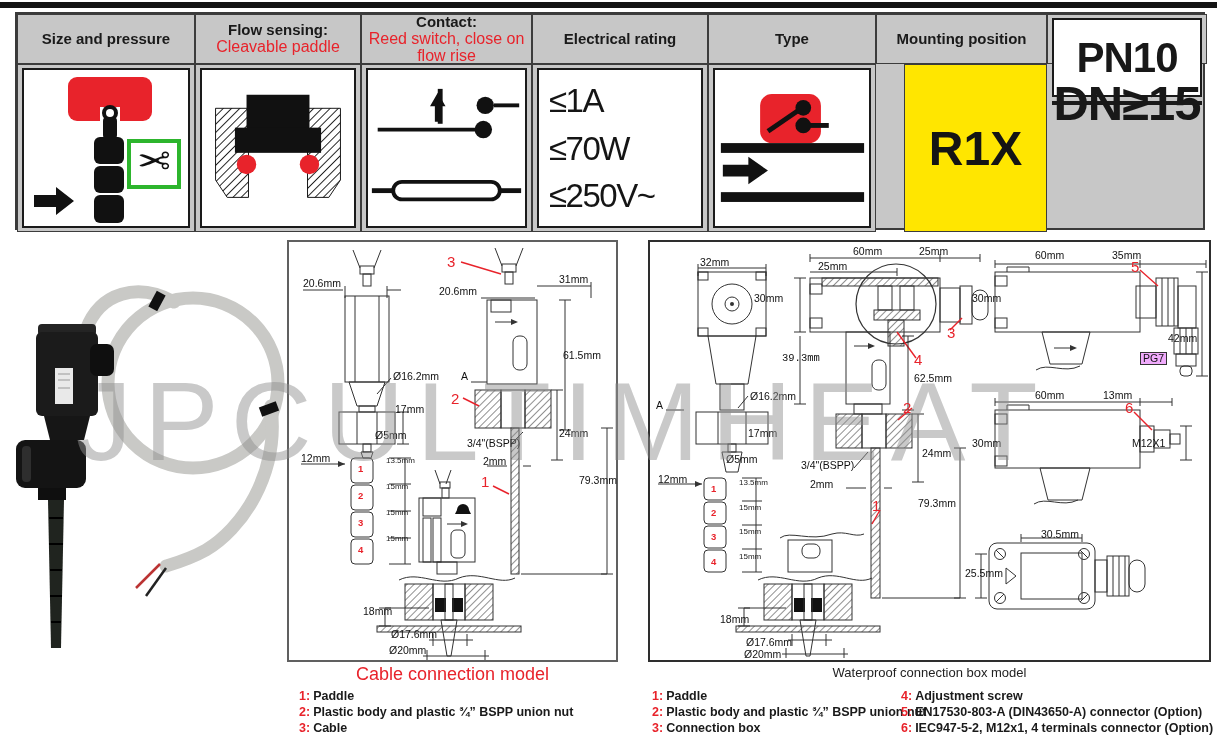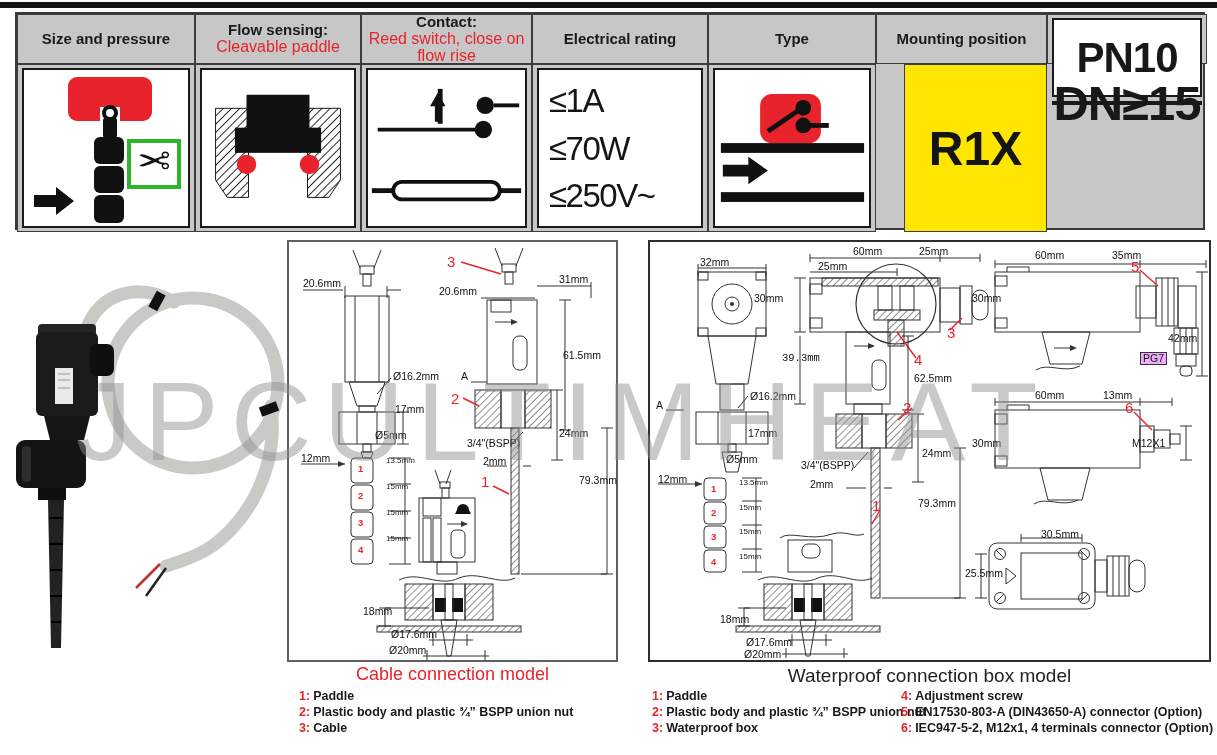--- a/index.html
+++ b/index.html
@@ -41,21 +41,21 @@
   .panel.waterproof{left:648px;top:240px;width:563px;height:422px;border:2px solid #2e2e2e;}
   .labels{position:absolute;inset:0;}
   .lb{position:absolute;font-size:10.5px;line-height:1;color:#111;white-space:nowrap;}
   .lb.s{font-size:8px;color:#222;}
   .lb.r{color:var(--red);font-size:15px;}
   .lb.g{color:var(--red);font-size:9.5px;font-weight:700;}
   .lb.b{border:1px solid #333;padding:0 2px;background:#f0abfc;}
 
   .caption{position:absolute;text-align:center;line-height:1;}
   .caption.cable{left:287px;top:665px;width:331px;color:var(--red);font-size:18px;}
-  .caption.waterproof{left:648px;top:666px;width:563px;color:#222;font-size:19px;}
+  .caption.waterproof{left:648px;top:666px;width:563px;color:#222;font-size:13px;}
 
   .legend{position:absolute;font-size:12.5px;font-weight:700;line-height:16px;color:#1a1a1a;}
   .legend .num{color:var(--red);margin-right:3px;}
   .legend div{white-space:nowrap;}
   .legend.cable{left:299px;top:688px;}
   .legend.wp-left{left:652px;top:688px;}
   .legend.wp-right{left:901px;top:688px;}
 
   
   .photo{position:absolute;left:8px;top:248px;width:280px;height:412px;}
@@ -507,21 +507,21 @@
   <div class="caption waterproof">Waterproof connection box model</div>
 
   <div class="legend cable">
     <div><span class="num">1:</span><span>Paddle</span></div>
     <div><span class="num">2:</span><span>Plastic body and plastic ¾” BSPP union nut</span></div>
     <div><span class="num">3:</span><span>Cable</span></div>
   </div>
   <div class="legend wp-left">
     <div><span class="num">1:</span><span>Paddle</span></div>
     <div><span class="num">2:</span><span>Plastic body and plastic ¾” BSPP union nut</span></div>
-    <div><span class="num">3:</span><span>Waterproof box</span></div>
+    <div><span class="num">3:</span><span>Connection box</span></div>
   </div>
   <div class="legend wp-right">
     <div><span class="num">4:</span><span>Adjustment screw</span></div>
     <div><span class="num">5:</span><span>EN17530-803-A  (DIN43650-A)  connector (Option)</span></div>
     <div><span class="num">6:</span><span>IEC947-5-2,  M12x1, 4 terminals connector (Option)</span></div>
   </div>
 
   <div class="watermark">JPCULTIMHEAT</div>
 </div>
 

